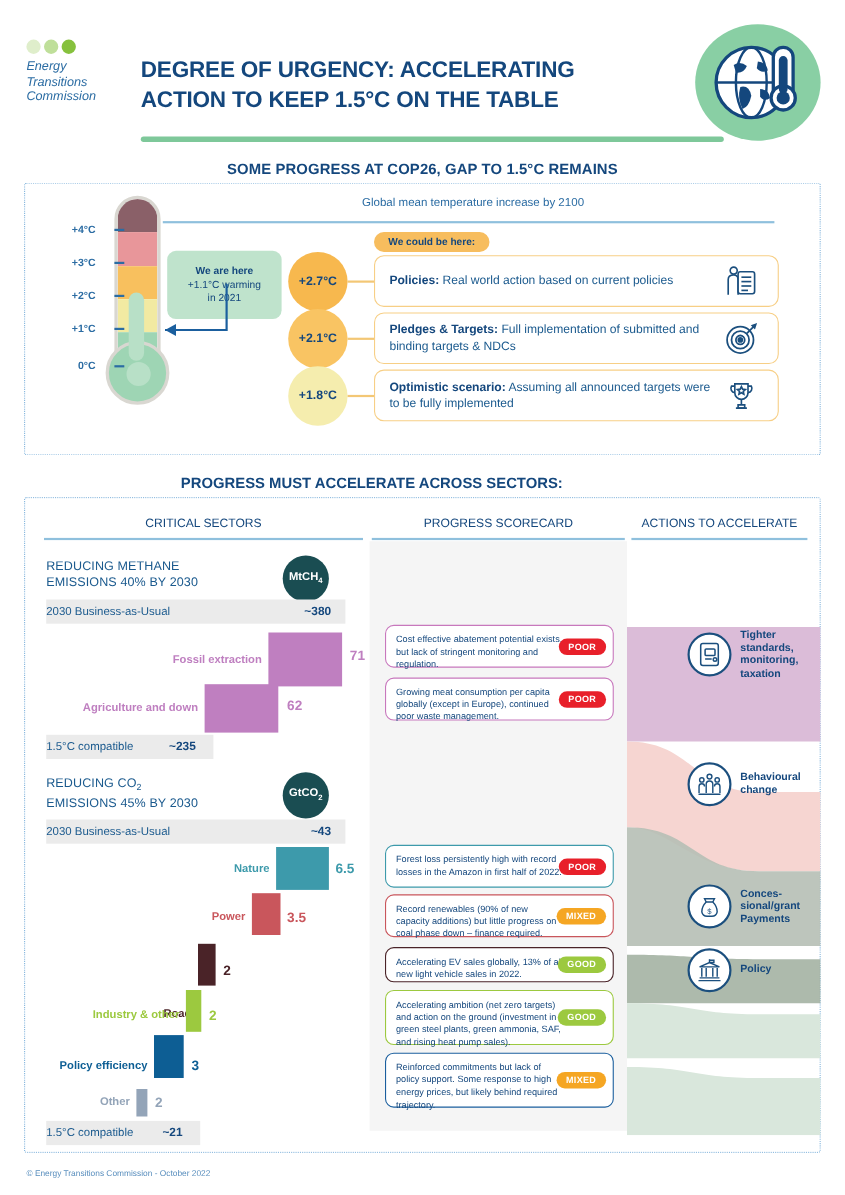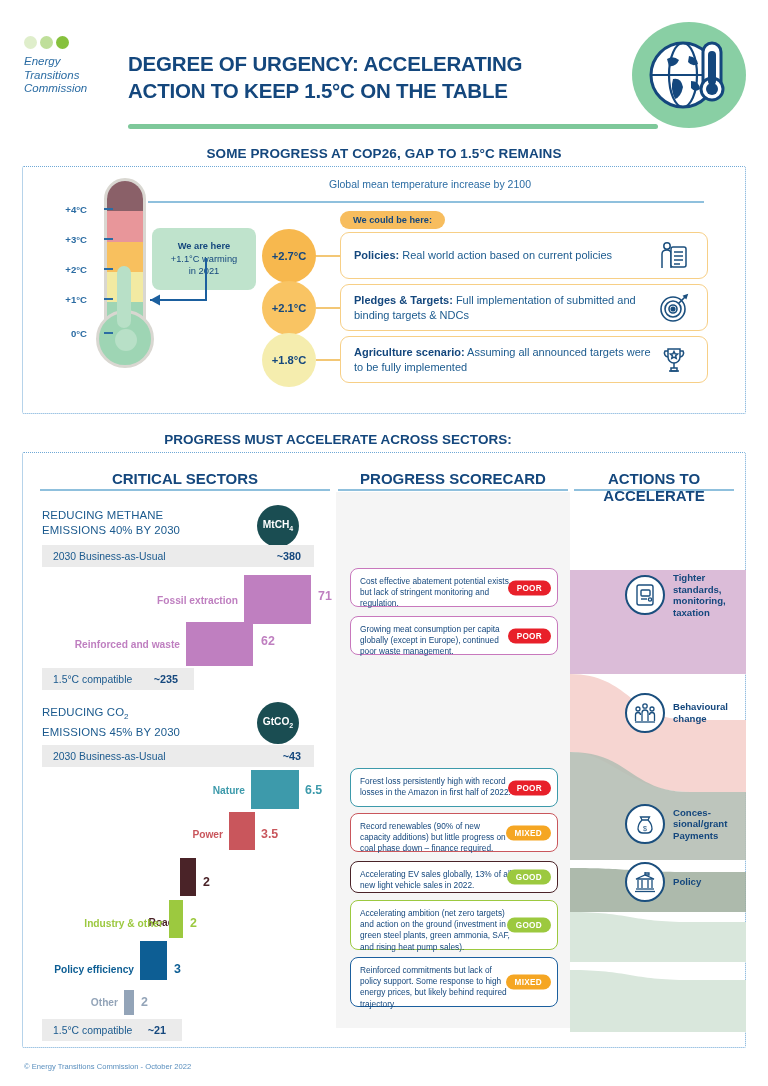--- a/index.html
+++ b/index.html
@@ -113,41 +113,41 @@
   
   .sec2-title {
     position: absolute; left: 0; top: 432px; width: 676px; text-align: center;
     font-size: 13.5px; font-weight: bold; color: #14477d;
   }
   .panel2 {
     position: absolute; left: 22px; top: 452px; width: 724px; height: 596px;
     border: 1.6px dotted #6fa8d6; border-radius: 2px;
   }
   .col-head {
-    position: absolute; font-size: 15px; font-weight: bold; color: #14477d;
+    position: absolute; font-size: 11px; font-weight: normal; color: #14477d;
     text-align: center;
   }
   .col-rule { position: absolute; height: 1.6px; background: #8fc0dd; }
 
   
   .chart-title {
     position: absolute; font-size: 11.4px; line-height: 14.5px; font-weight: 400;
     color: #1b5a8e; letter-spacing: 0.1px;
   }
   .unit-badge {
     position: absolute; width: 42px; height: 42px; border-radius: 50%;
     background: #1a4d52; color: #fff; font-size: 10.2px; font-weight: bold;
     display: flex; align-items: center; justify-content: center;
   }
   .unit-badge sub { font-size: 7px; }
   .bau-bar {
     position: absolute; height: 22px; background: #ebebeb;
     display: flex; align-items: center;
   }
-  .bau-bar .lbl { font-size: 10.4px; color: #1b5a8e; margin-left: 11px; }
+  .bau-bar .lbl { font-size: 10.4px; color: #1b5a8e; }
   .bau-bar .val { font-size: 10.8px; font-weight: bold; color: #14477d; position: absolute; }
   .wf-bar { position: absolute; }
   .wf-lbl {
     position: absolute; font-size: 10.2px; font-weight: bold; text-align: right;
     transform: translateY(-50%); white-space: nowrap;
   }
   .wf-val {
     position: absolute; font-size: 12.4px; font-weight: bold;
     transform: translateY(-50%); white-space: nowrap;
   }
@@ -301,21 +301,21 @@
         <path d="M20 10 L27 3" stroke-width="1.6"></path>
         <path d="M25 3 l3 -1 -1 3 z" fill="#1b4f7e"></path>
       </svg>
     </span>
   </div>
 
   <div class="scen-circle" style="left:262px;top:333px;background:#f5edae">+1.8°C</div>
   <div class="scen-conn" style="left:316px;top:359px;width:24px"></div>
   <div class="scen-box" style="left:340px;top:336px;width:368px;height:47px">
     <div class="scen-text">
-      <b>Agriculture scenario:</b><span> Assuming all announced targets were to be fully implemented</span>
+      <b>Optimistic scenario:</b><span> Assuming all announced targets were to be fully implemented</span>
     </div>
     <span class="scen-icon">
       <svg width="30" height="30" viewBox="0 0 30 30" fill="none" stroke="#1b4f7e" stroke-width="1.5">
         <path d="M9 4 h12 v8 a6 6 0 0 1 -12 0 z"></path>
         <path d="M9 6 h-3 a4 4 0 0 0 3 6"></path>
         <path d="M21 6 h3 a4 4 0 0 1 -3 6"></path>
         <path d="M15 18 v5"></path>
           <path d="M10 26 h10"></path>
           <path d="M12 23 h6 v3 h-6 z"></path>
         <path d="M15 6.5 l1.1 2.3 2.5 .3 -1.9 1.7 .5 2.5 -2.2 -1.3 -2.2 1.3 .5 -2.5 -1.9 -1.7 2.5 -.3 z"></path>
@@ -346,21 +346,21 @@
   <div class="bau-bar" style="left:42px;top:545px;width:272px">
     <span class="lbl">2030 Business-as-Usual</span>
     <span class="val" style="right:13px">~380</span>
   </div>
 
   <div class="wf-bar" style="left:244px;top:575px;width:67px;height:49px;background:#bf7fc0"></div>
   <div class="wf-lbl" style="left:112px;top:600px;width:126px;color:#bf7fc0">Fossil extraction</div>
   <div class="wf-val" style="left:318px;top:596px;color:#bf7fc0">71</div>
 
   <div class="wf-bar" style="left:186px;top:622px;width:67px;height:44px;background:#bf7fc0"></div>
-  <div class="wf-lbl" style="left:54px;top:644px;width:126px;color:#bf7fc0">Reinforced and waste</div>
+  <div class="wf-lbl" style="left:54px;top:644px;width:126px;color:#bf7fc0">Agriculture and down</div>
   <div class="wf-val" style="left:261px;top:641px;color:#bf7fc0">62</div>
 
   <div class="bau-bar" style="left:42px;top:668px;width:152px">
     <span class="lbl">1.5°C compatible</span>
     <span class="val" style="right:16px">~235</span>
   </div>
 
   <div class="chart-title" style="left:42px;top:705px;width:210px">
     <span>REDUCING CO<sub style="font-size:8px">2</sub></span><br>
     <span>EMISSIONS 45% BY 2030</span>

